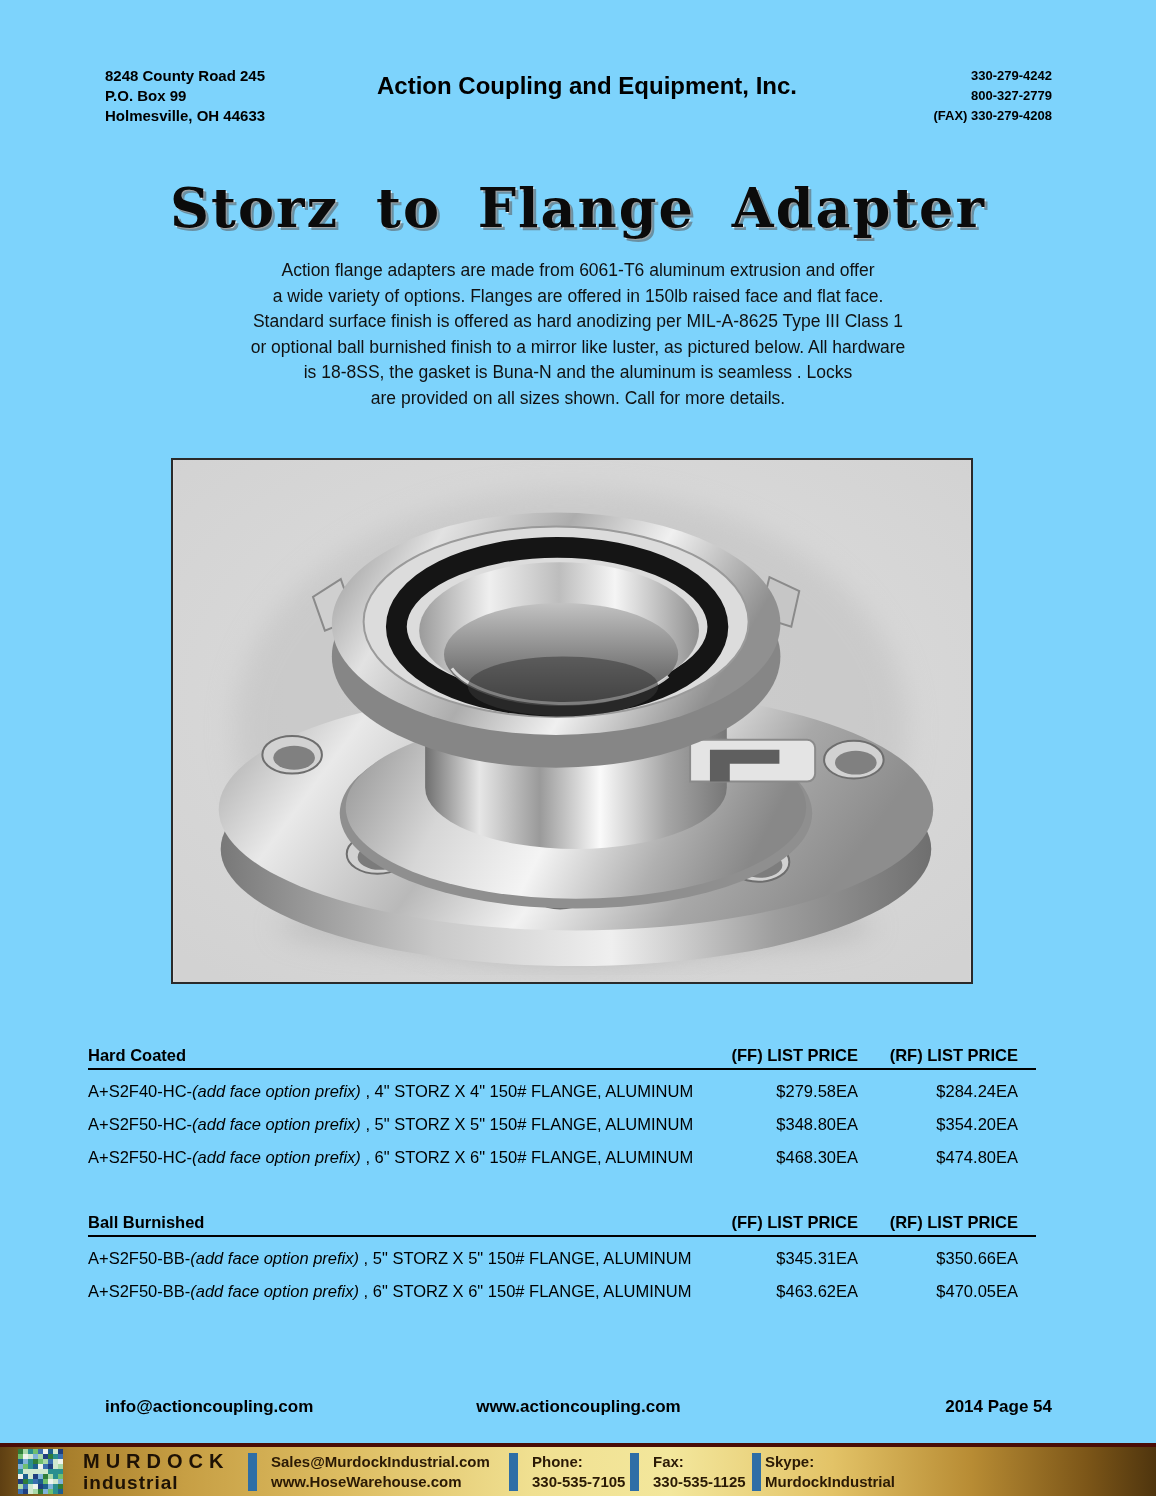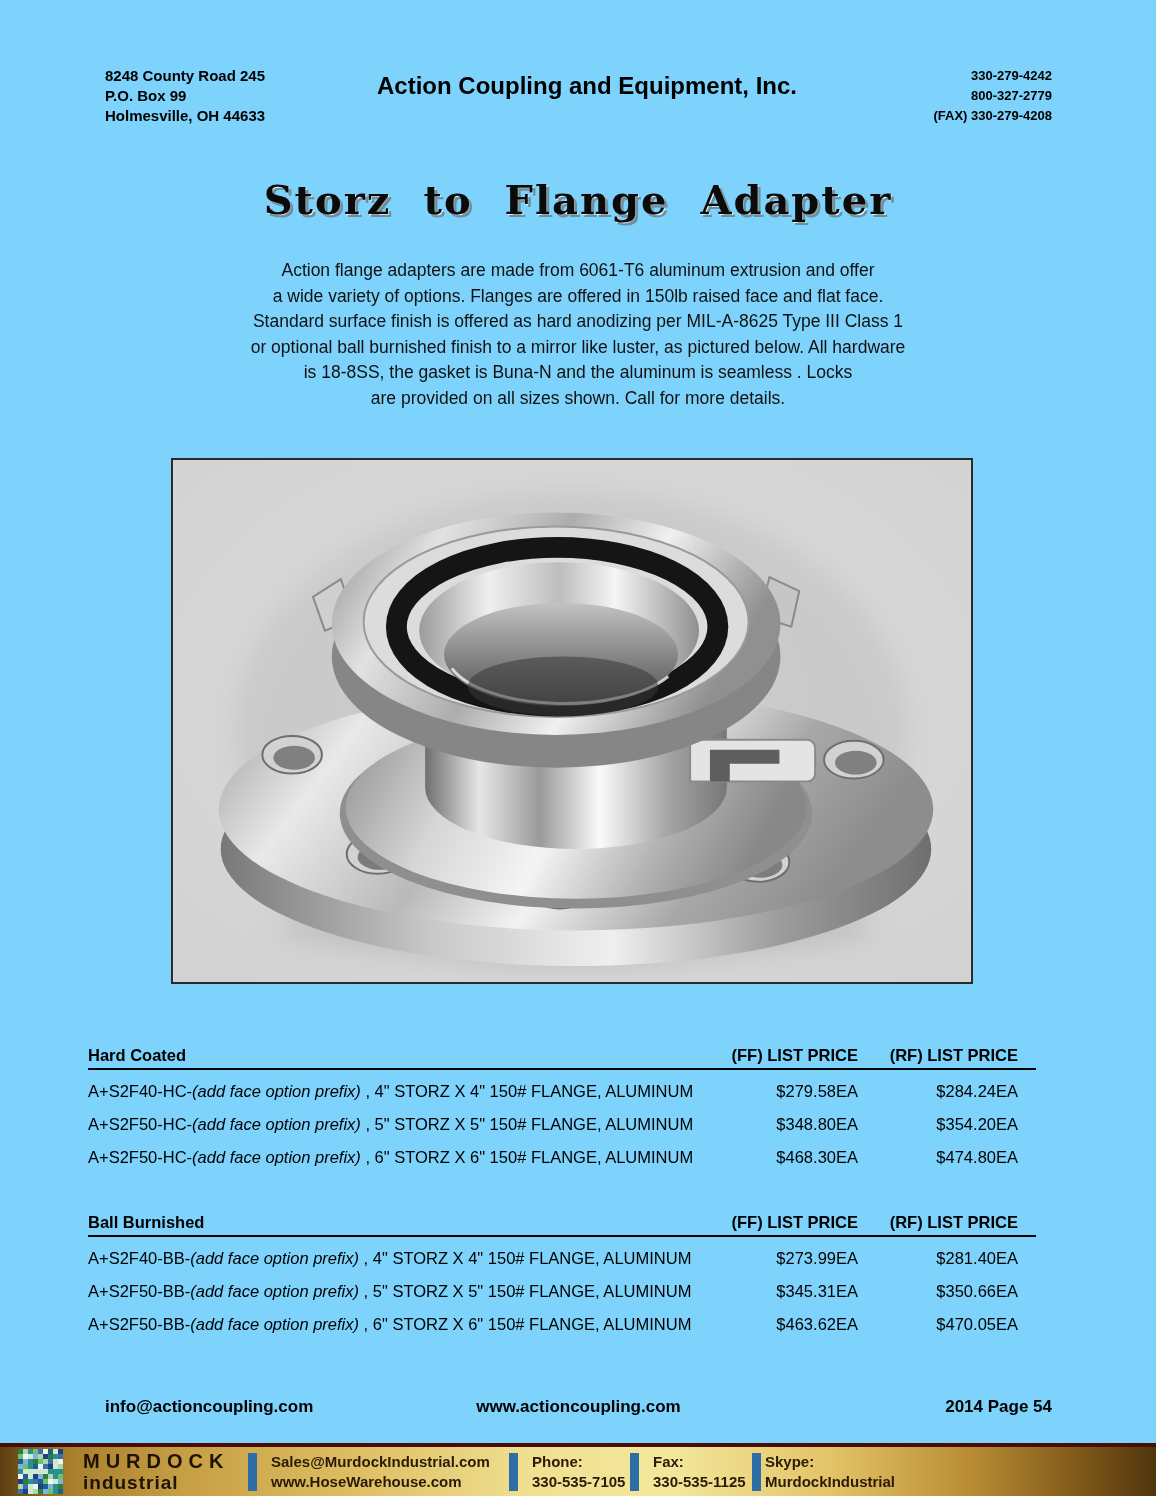--- a/index.html
+++ b/index.html
@@ -10,21 +10,21 @@
   }
 
   
   .hdr-left { position:absolute; left:105px; top:66px; font-size:15px; font-weight:bold; line-height:20px; }
   .hdr-company { position:absolute; left:0; right:0; top:72px; text-align:center; font-size:24px; font-weight:bold;margin-left:18px; }
   .hdr-right { position:absolute; right:104px; top:66px; font-size:13px; font-weight:bold; line-height:20px; text-align:right; }
 
   
   .doc-title {
     position:absolute; left:0; right:0; top:176px; text-align:center;
-    font-family:"DejaVu Serif", serif; font-weight:bold; font-size:40px;
+    font-family:"DejaVu Serif", serif; font-weight:bold; font-size:54px;
     letter-spacing:2px; word-spacing:16px; color:#0b0b0b;
     text-shadow:3px 3px 0 rgba(90,90,90,.55), 1px 1px 0 rgba(255,255,255,.9);
   }
 
   
   .intro { position:absolute; left:0; right:0; top:258px; text-align:center; font-size:17.5px; line-height:25.5px; color:#111; }
 
   
   .imgbox {
     position:absolute; left:171px; top:458px; width:802px; height:526px;
@@ -238,25 +238,20 @@
       <div class="tff">$468.30EA</div>
       <div class="trf">$474.80EA</div>
     </div>
   </div>
 
   <div class="ptable t2">
     <div class="thead">
       <div class="tsection">Ball Burnished</div>
       <div class="colff">(FF) LIST PRICE</div>
       <div class="colrf">(RF) LIST PRICE</div>
-    </div>
-    <div class="trow">
-      <div class="tdesc"><span>A+S2F40-BB-</span><i>(add face option prefix)</i><span> , 4" STORZ X 4" 150# FLANGE, ALUMINUM</span></div>
-      <div class="tff">$273.99EA</div>
-      <div class="trf">$281.40EA</div>
     </div>
     <div class="trow">
       <div class="tdesc"><span>A+S2F50-BB-</span><i>(add face option prefix)</i><span> , 5" STORZ X 5" 150# FLANGE, ALUMINUM</span></div>
       <div class="tff">$345.31EA</div>
       <div class="trf">$350.66EA</div>
     </div>
     <div class="trow">
       <div class="tdesc"><span>A+S2F50-BB-</span><i>(add face option prefix)</i><span> , 6" STORZ X 6" 150# FLANGE, ALUMINUM</span></div>
       <div class="tff">$463.62EA</div>
       <div class="trf">$470.05EA</div>

